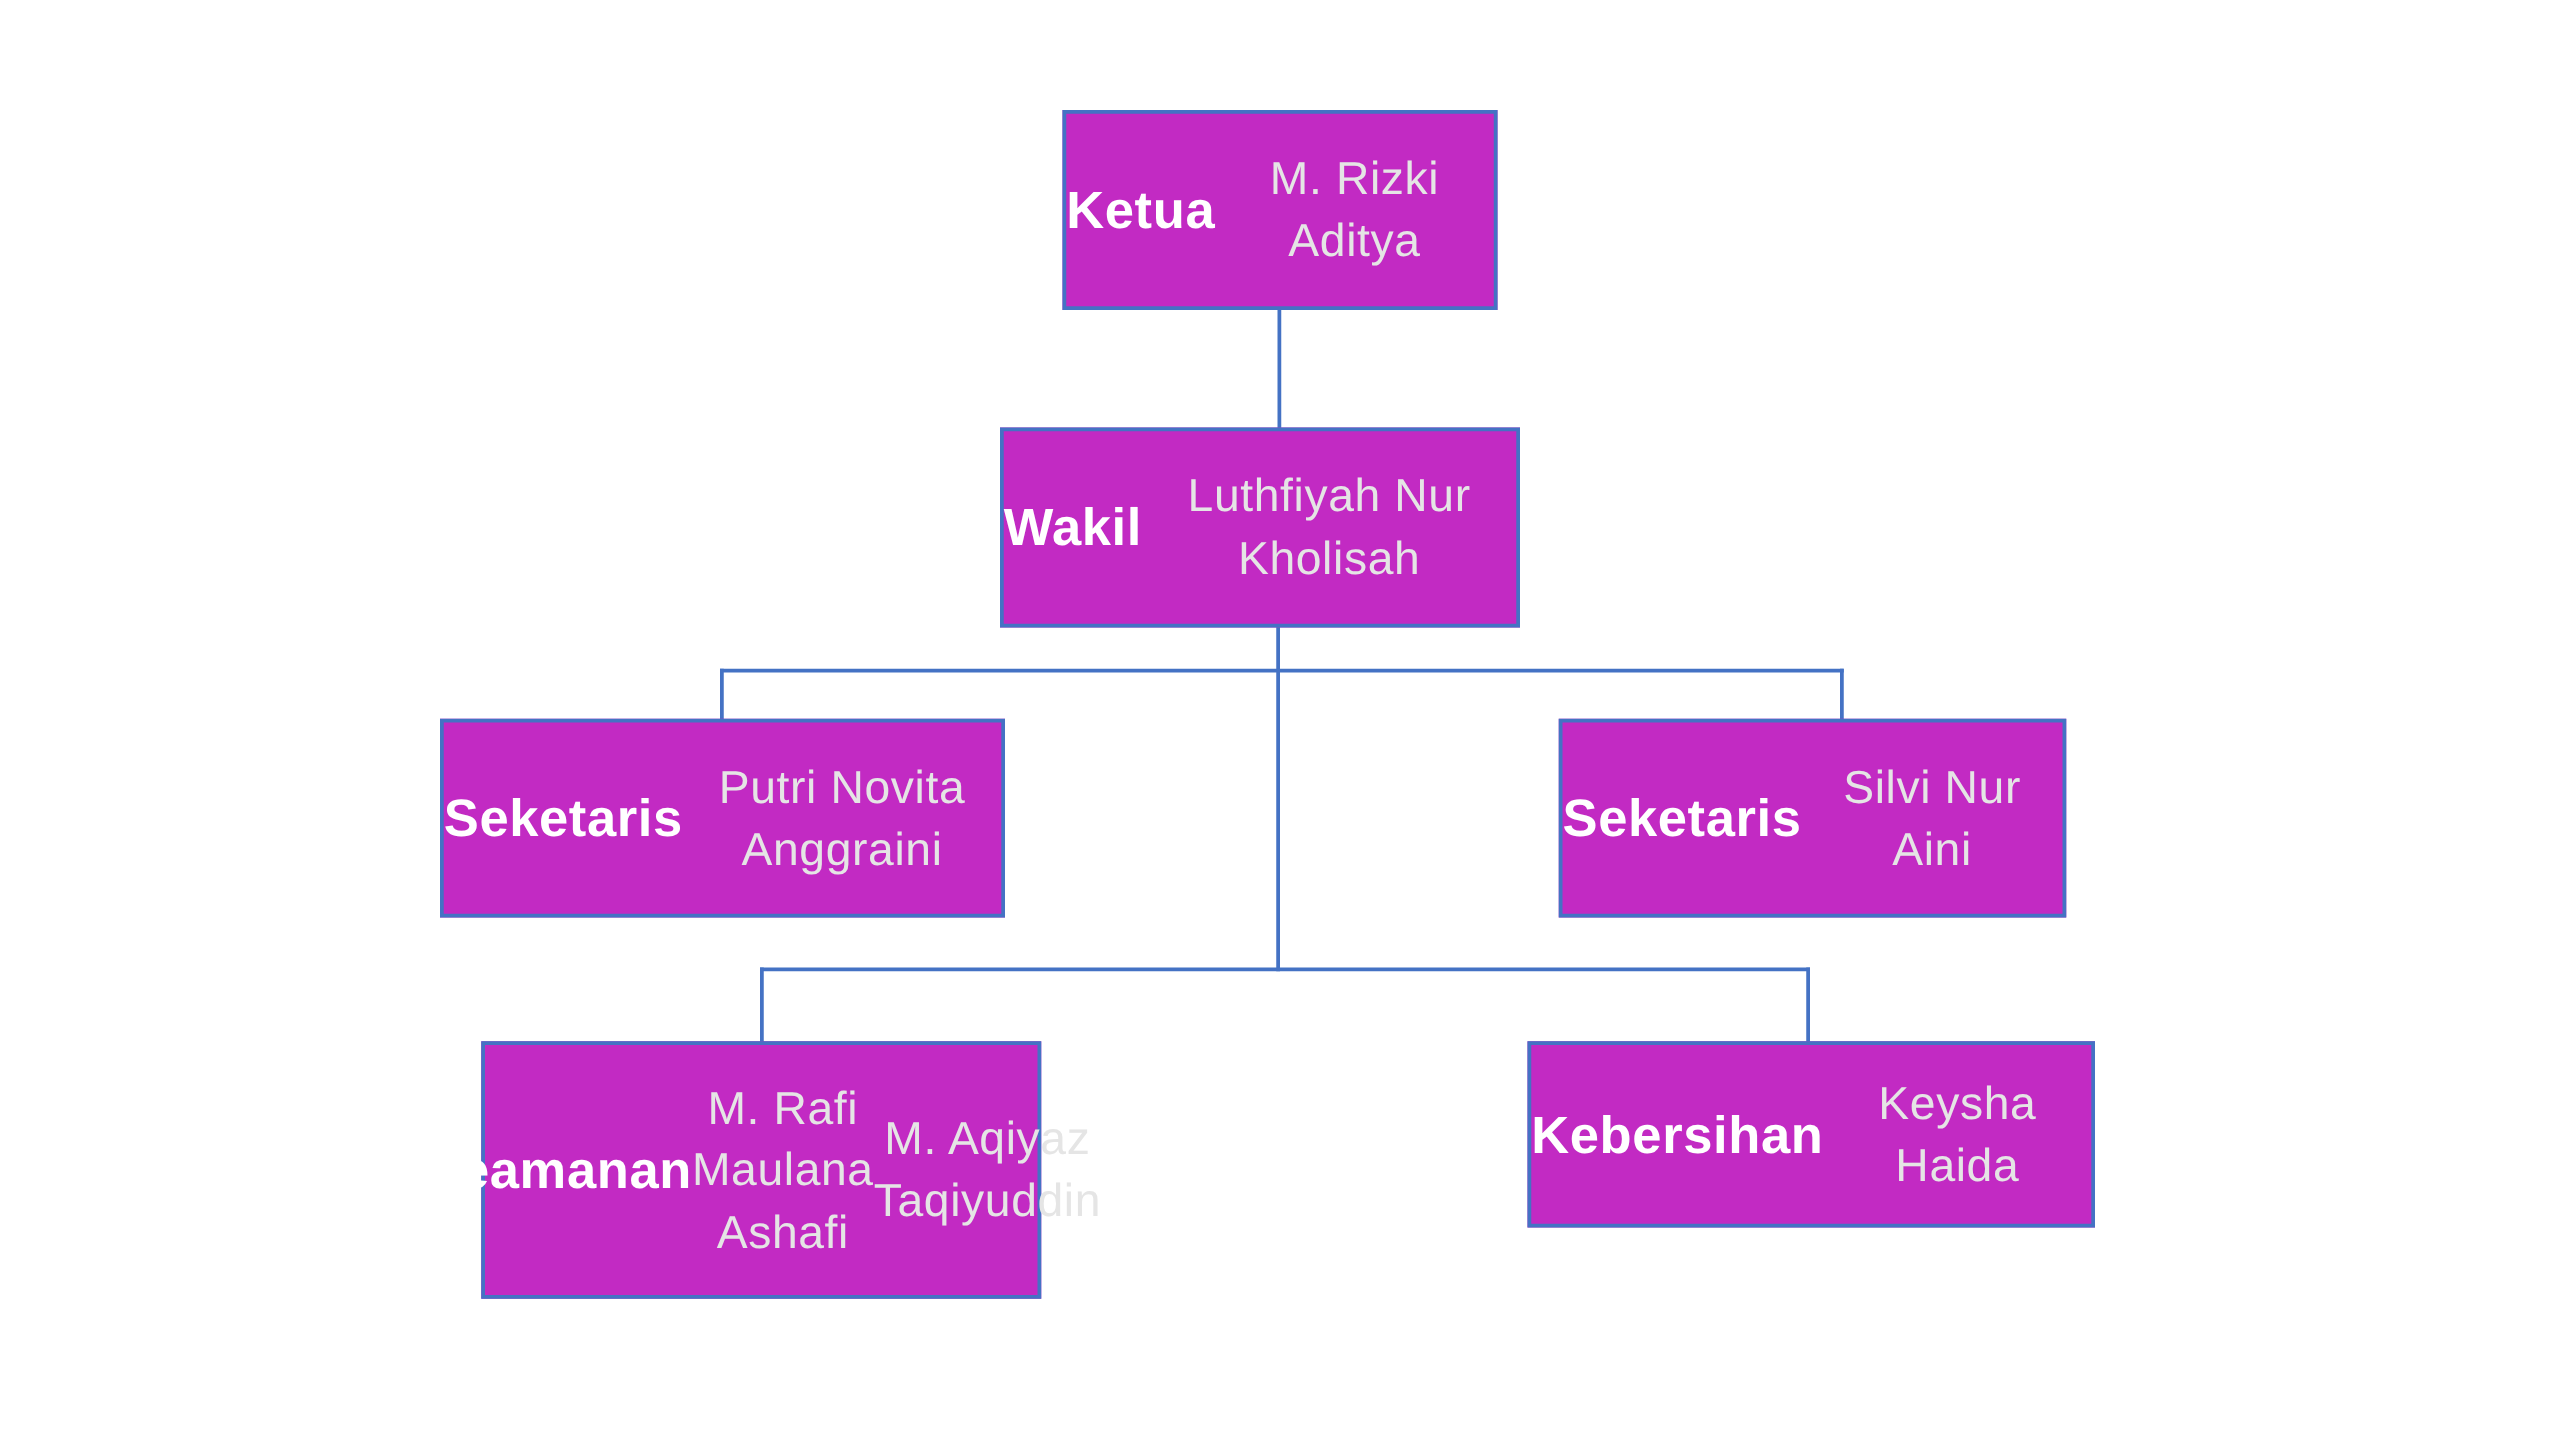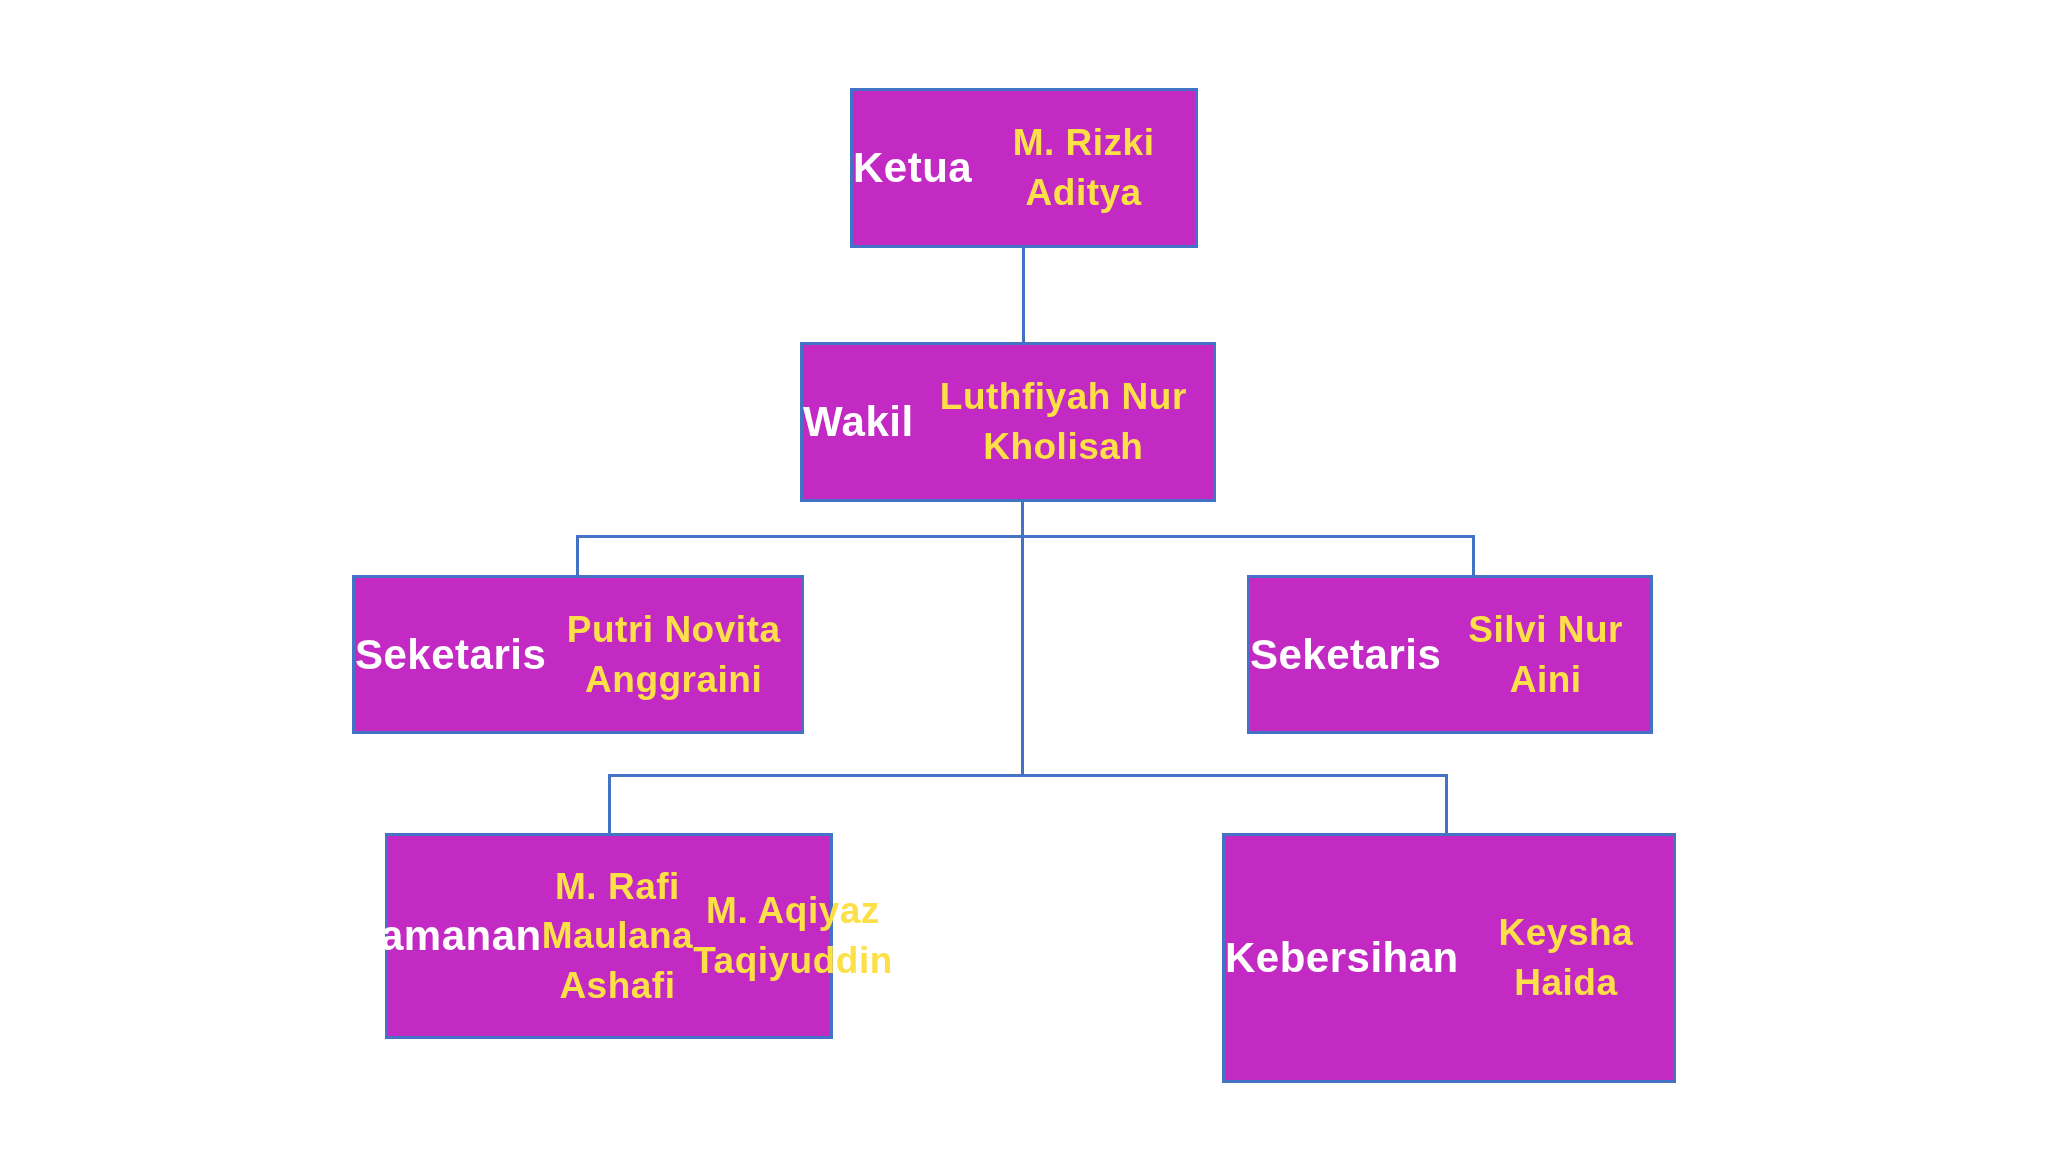--- a/index.html
+++ b/index.html
@@ -28,36 +28,36 @@
   }
   .node-title {
     font-size: 42px;
     font-weight: bold;
     color: #ffffff;
     line-height: 1.32;
     letter-spacing: 0.5px;
   }
   .node-name {
     font-size: 37px;
-    font-weight: bold;
-    color: #fde047;
+    font-weight: normal;
+    color: #e5e5e5;
     line-height: 1.34;
     letter-spacing: 0.5px;
   }
   .connector {
     position: absolute;
     background: #4472c4;
   }
   
   #node-ketua      { left: 850px;  top: 88px;  width: 348px; height: 160px; }
   #node-wakil      { left: 800px;  top: 342px; width: 416px; height: 160px; }
   #node-bendahara  { left: 352px;  top: 575px; width: 452px; height: 159px; }
   #node-seketaris  { left: 1247px; top: 575px; width: 406px; height: 159px; }
   #node-keamanan   { left: 385px;  top: 833px; width: 448px; height: 206px; }
-  #node-kebersihan { left: 1222px; top: 833px; width: 454px; height: 250px; }
+  #node-kebersihan { left: 1222px; top: 833px; width: 454px; height: 149px; }
   
   #conn-ketua-wakil       { left: 1022px; top: 246px; width: 3px;   height: 98px;  }
   #conn-wakil-down        { left: 1021px; top: 500px; width: 3px;   height: 277px; }
   #conn-branch1-h         { left: 576px;  top: 535px; width: 899px; height: 3px;   }
   #conn-branch1-left-v    { left: 576px;  top: 535px; width: 3px;   height: 42px;  }
   #conn-branch1-right-v   { left: 1472px; top: 535px; width: 3px;   height: 42px;  }
   #conn-branch2-h         { left: 608px;  top: 774px; width: 840px; height: 3px;   }
   #conn-branch2-left-v    { left: 608px;  top: 774px; width: 3px;   height: 61px;  }
   #conn-branch2-right-v   { left: 1445px; top: 774px; width: 3px;   height: 61px;  }
 </style>

